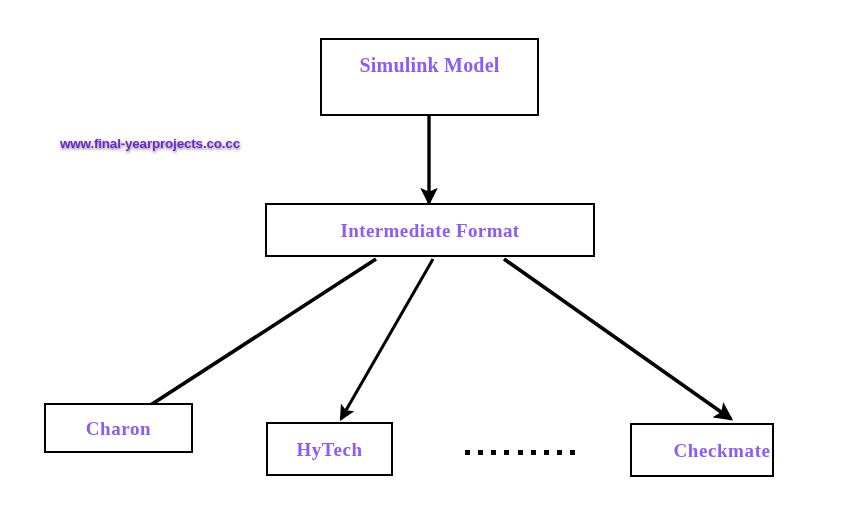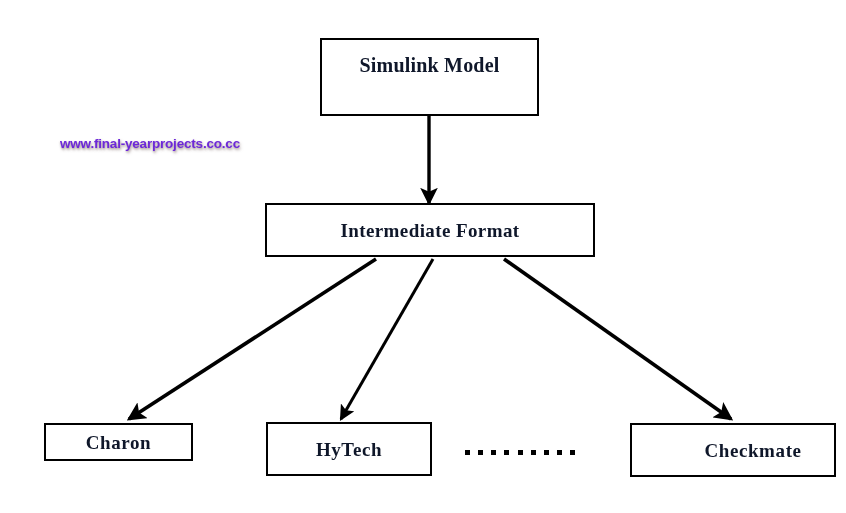--- a/index.html
+++ b/index.html
@@ -29,21 +29,21 @@
     box-sizing: border-box;
     background: #ffffff;
     border: 2px solid #000000;
     display: flex;
     align-items: center;
     justify-content: center;
   }
   .node-label {
     font-family: "Liberation Serif", "DejaVu Serif", serif;
     font-weight: bold;
-    color: #0f172a;
+    color: #8b5cf6;
     white-space: nowrap;
     letter-spacing: 0.6px;
     line-height: 1;
   }
 
   
   #node-simulink-model {
     left: 320px; top: 38px; width: 219px; height: 78px;
   }
   #node-simulink-model .node-label {
@@ -54,31 +54,31 @@
 
   #node-intermediate-format {
     left: 265px; top: 203px; width: 330px; height: 54px;
   }
   #node-intermediate-format .node-label {
     font-size: 19px;
     letter-spacing: 0.4px;
   }
 
   #node-charon {
-    left: 44px; top: 423px; width: 149px; height: 38px;
+    left: 44px; top: 403px; width: 149px; height: 50px;
   }
   #node-charon .node-label { font-size: 19px; }
 
   #node-hytech {
-    left: 266px; top: 422px; width: 166px; height: 54px;
+    left: 266px; top: 422px; width: 127px; height: 54px;
   }
   #node-hytech .node-label { font-size: 19px; }
 
   #node-checkmate {
-    left: 630px; top: 423px; width: 206px; height: 54px; padding-left: 40px;
+    left: 630px; top: 423px; width: 144px; height: 54px; padding-left: 40px;
   }
   #node-checkmate .node-label { font-size: 19px; }
 
   
   #ellipsis-dots {
     position: absolute;
     left: 465px;
     top: 444px;
     width: 110px;
     height: 16px;

